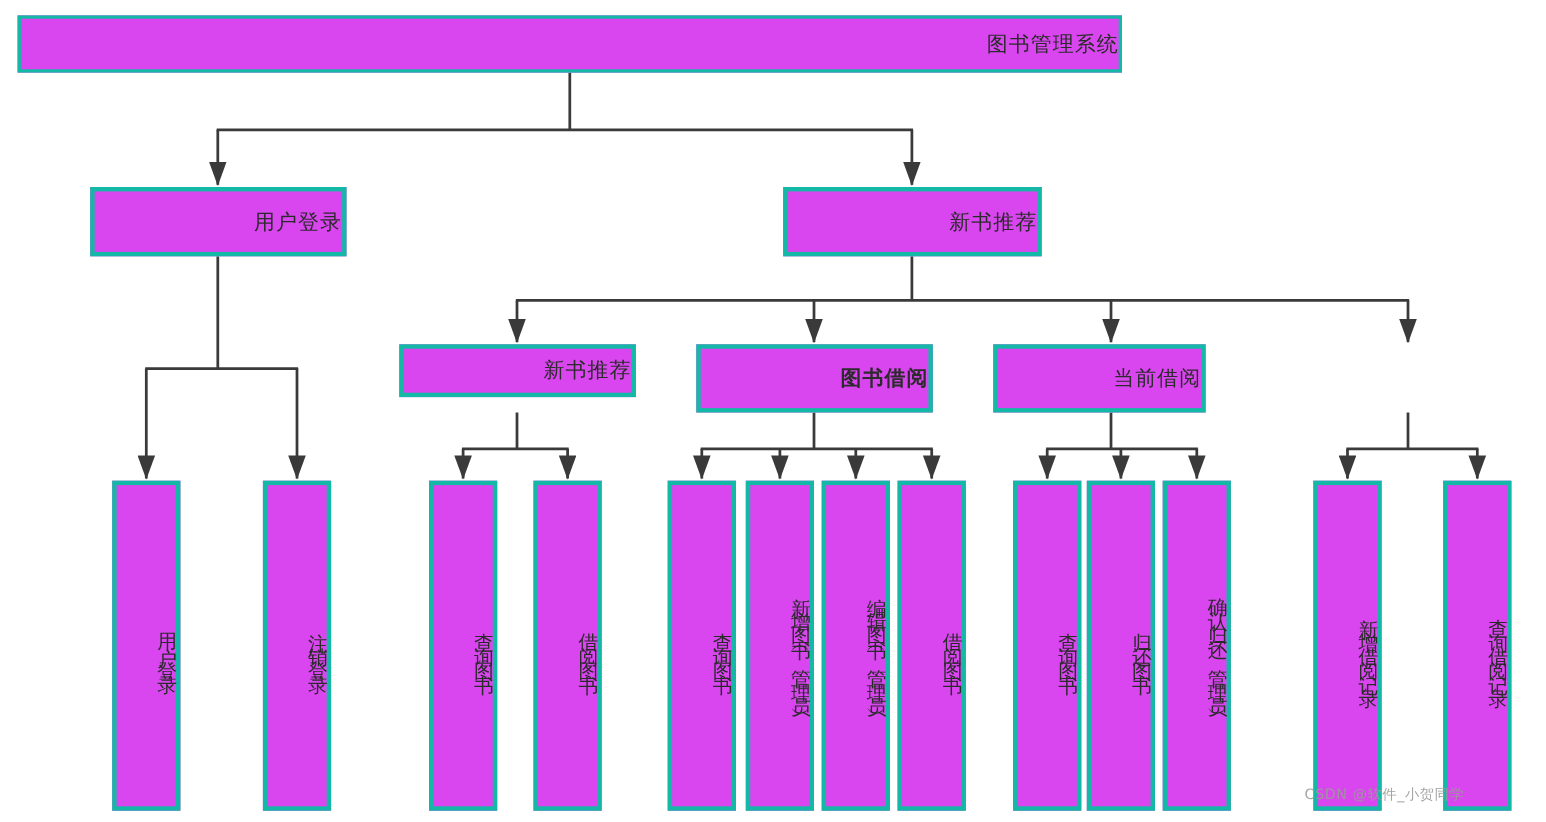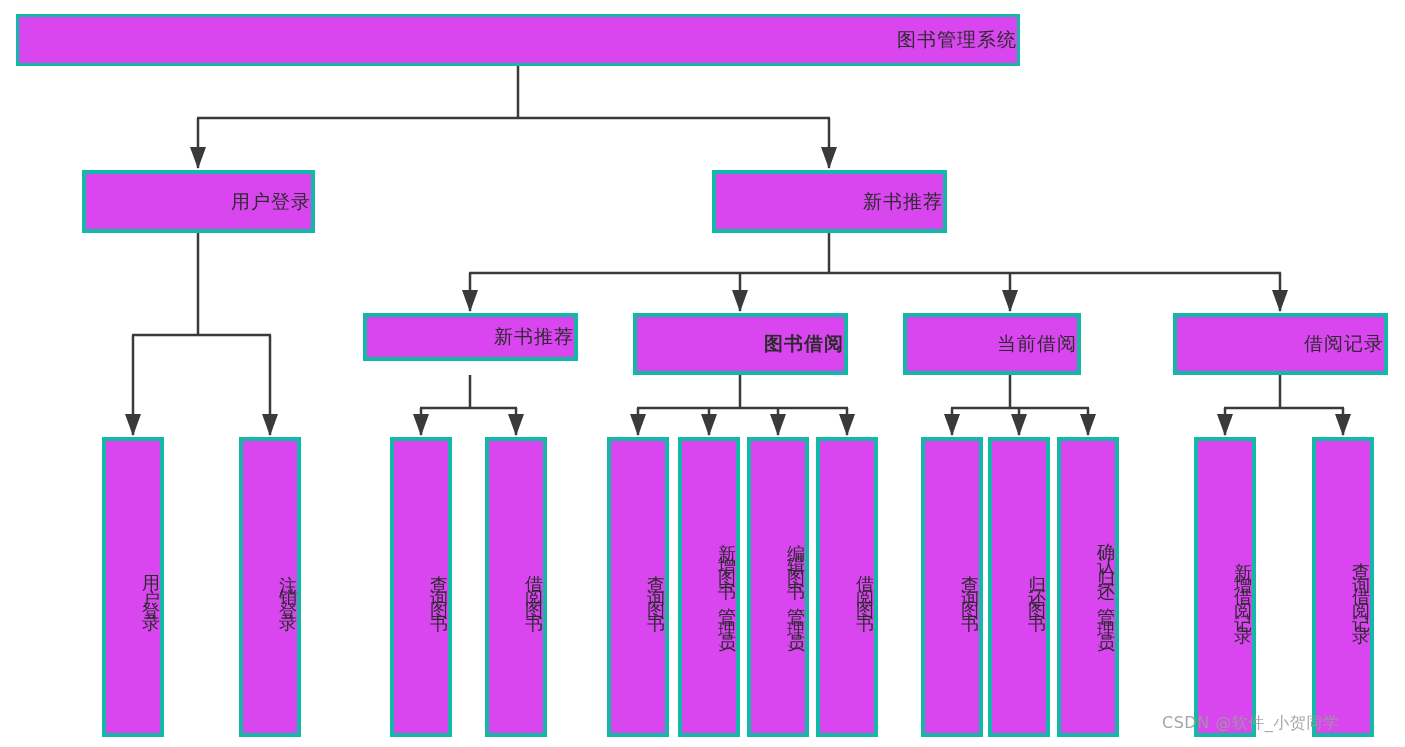--- a/index.html
+++ b/index.html
@@ -50,23 +50,23 @@
   .leaf .vtext {
     writing-mode: vertical-rl;
     text-orientation: mixed;
     font-size: 18px;
     letter-spacing: 13px;
     line-height: 1;
     white-space: nowrap;
   }
   .watermark {
     position: absolute;
-    left: 1162px;
+    left: 1186px;
     top: 713px;
-    font-size: 16px;
+    font-size: 13px;
     color: rgba(154, 154, 154, 0.9);
     letter-spacing: 0.5px;
     white-space: nowrap;
     z-index: 5;
   }
 </style>
 </head>
 <body>
 
 <div id="stage">
@@ -131,25 +131,22 @@
   <div class="node hbox" style="left:712px; top:170px; width:235px; height:63px;">
     <span>新书推荐</span>
   </div>
 
   <div class="node hbox" style="left:363px; top:313px; width:215px; height:48px;">
     <span>新书推荐</span>
   </div>
   <div class="node hbox" style="left:633px; top:313px; width:215px; height:62px;font-weight:bold;">
     <span>图书借阅</span>
   </div>
-  <div class="node hbox" style="left:903px; top:313px; width:178px; height:62px;">
+  <div class="node hbox" style="left:903px; top:313px; width:193px; height:62px;">
     <span>当前借阅</span>
-  </div>
-  <div class="node hbox" style="left:1173px; top:313px; width:215px; height:62px;">
-    <span>借阅记录</span>
   </div>
 
   <div class="node leaf" style="left:102px;">
     <span class="vtext">用户登录</span>
   </div>
   <div class="node leaf" style="left:239px;">
     <span class="vtext">注销登录</span>
   </div>
   <div class="node leaf" style="left:390px;">
     <span class="vtext">查询图书</span>

